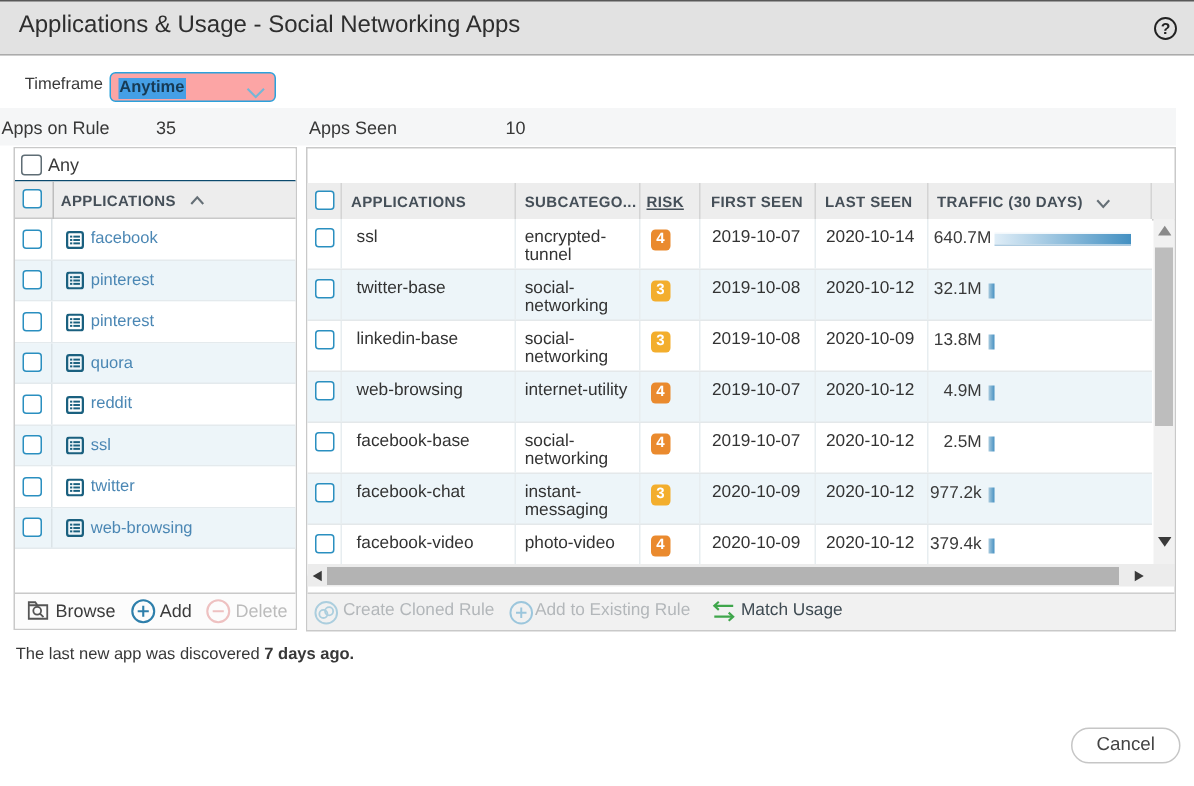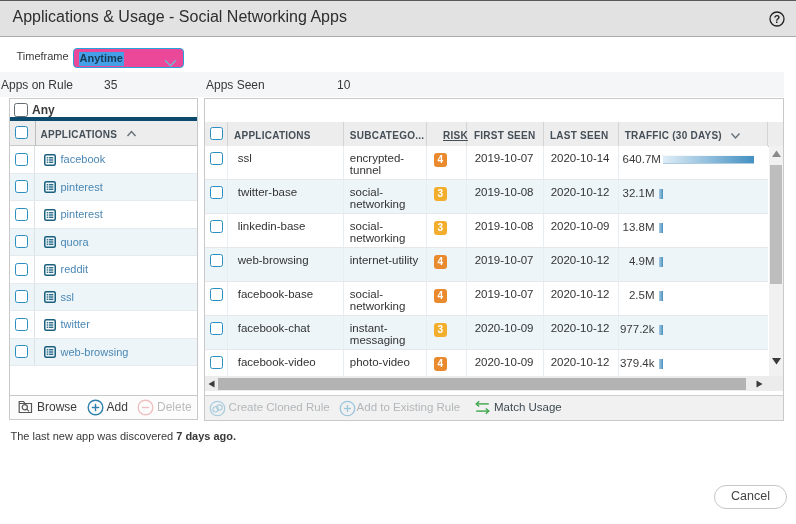--- a/index.html
+++ b/index.html
@@ -5,31 +5,31 @@
 * { margin:0; padding:0; box-sizing:border-box; }
 html,body { width:796px; height:524px; background:#fff; font-family:"Liberation Sans", sans-serif; color:#333; overflow:hidden; }
 .abs { position:absolute; }
 #stage { position:relative; width:796px; height:524px; }
 
 #titlebar { left:0; top:0; width:796px; height:37px; background:#e2e2e2; border-top:1px solid #585858; border-bottom:1px solid #ababab; }
 #title { left:12.5px; top:8px; font-size:16px; line-height:17px; color:#2e2e2e; }
 #helpicon { left:769px; top:11px; }
 
 #tflabel { left:16.5px; top:50px; font-size:11px; color:#3a3a3a; }
-#tfselect { left:73px; top:48px; width:111px; height:20px; border:1.5px solid #2ba1dc; border-radius:4px; background:#ec4899; }
+#tfselect { left:73px; top:48px; width:111px; height:20px; border:1.5px solid #2ba1dc; border-radius:4px; background:#fca5a5; }
 #tfsel { left:4.5px; top:2.5px; font-size:11px; line-height:13px; font-weight:bold; color:#173a54; background:#459fe6; padding:0.5px 1px; }
 #tfchev { left:89.5px; top:4px; }
 
 #statsbar { left:0; top:72px; width:784px; height:25px; background:#f5f6f7; }
 .statlabel { font-size:12px; color:#383838; top:6px; }
 
 #lpanel { left:9px; top:98px; width:189px; height:321.5px; border:1px solid #c9c9c9; background:#fff; }
 #rpanel { left:204px; top:98px; width:580px; height:323px; border:1px solid #c9c9c9; background:#fff; }
 
-#anyrow { left:0; top:0; width:187px; height:22px; border-bottom:4px solid #0c4a6e; background:#fff;font-weight:bold; }
+#anyrow { left:0; top:0; width:187px; height:22px; border-bottom:1px solid #0c4a6e; background:#fff; }
 #lheader { left:0; top:22px; width:187px; height:24.5px; background:#ededed; border-bottom:1px solid #c9c9c9; }
 .hdrtext { font-size:10px; font-weight:bold; color:#454f58; letter-spacing:0.25px; white-space:nowrap; }
 .cb { width:13px; height:13px; border:1.5px solid #2a8fc0; border-radius:2.5px; background:#fff; display:inline-block; }
 .cbgray { width:14px; height:14px; border:1.5px solid #5f6d75; border-radius:2.5px; background:#fff; display:inline-block; }
 .lrow { left:0; width:187px; height:27.5px; border-bottom:1px solid #e4eaed; background:#fff; }
 .lrow.alt { background:#edf5f9; }
 .lcbcol { position:absolute; left:0; top:0; width:25px; height:100%; border-right:1px solid #dbe3e7; }
 .lcbcol .cb { position:absolute; left:5px; top:6.5px; }
 .appname { position:absolute; left:50.5px; top:7px; font-size:11px; color:#4b87b4; }
 .appicon { position:absolute; left:33.5px; top:7.5px; }
@@ -252,21 +252,21 @@
       <div class="rcol" style="left:0;width:23px;">
           <span class="cb" style="position:absolute;left:5px;top:5px;"></span>
         </div>
       <div class="rcol" style="left:23px;width:115.8px;">
           <span class="hdrtext">APPLICATIONS</span>
         </div>
       <div class="rcol" style="left:138.8px;width:83.2px;">
           <span class="hdrtext">SUBCATEGO...</span>
         </div>
       <div class="rcol" style="left:222px;width:40.2px;">
-          <span class="hdrtext" style="left:16px;text-decoration:underline;">RISK</span>
+          <span class="hdrtext" style="left:4px;text-decoration:underline;">RISK</span>
         </div>
       <div class="rcol" style="left:262.2px;width:76.5px;">
           <span class="hdrtext" style="left:6.8px;">FIRST SEEN</span>
         </div>
       <div class="rcol" style="left:338.7px;width:75.8px;">
           <span class="hdrtext" style="left:6.3px;">LAST SEEN</span>
         </div>
       <div class="rcol" style="left:414.5px;width:148px;">
           <span class="hdrtext" style="left:5.2px;">TRAFFIC (30 DAYS)</span>
         <svg style="position:absolute;left:110px;top:9.5px;" width="11" height="8" viewBox="0 0 11 8">

